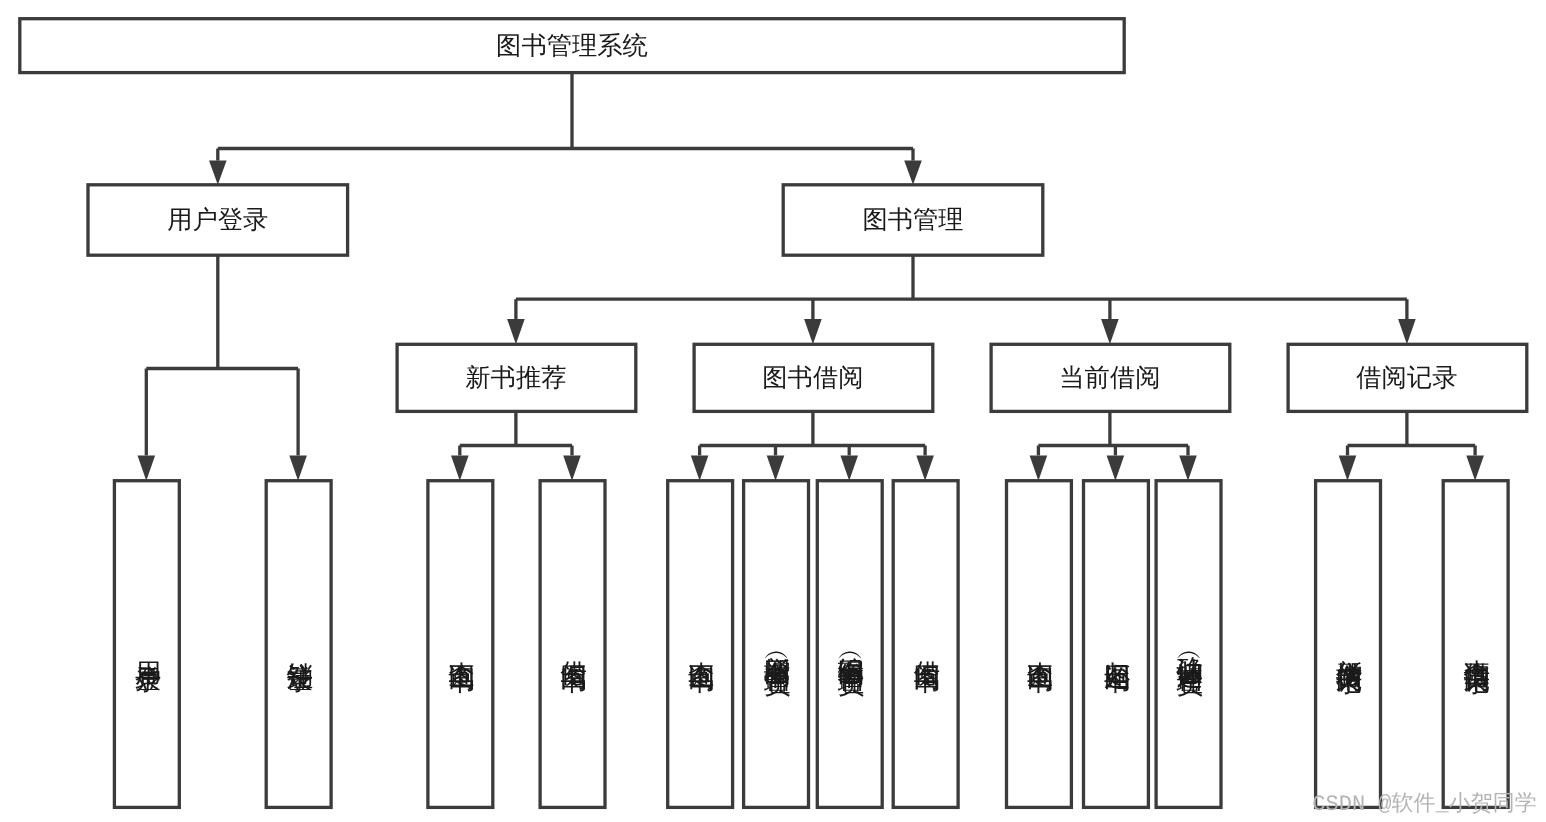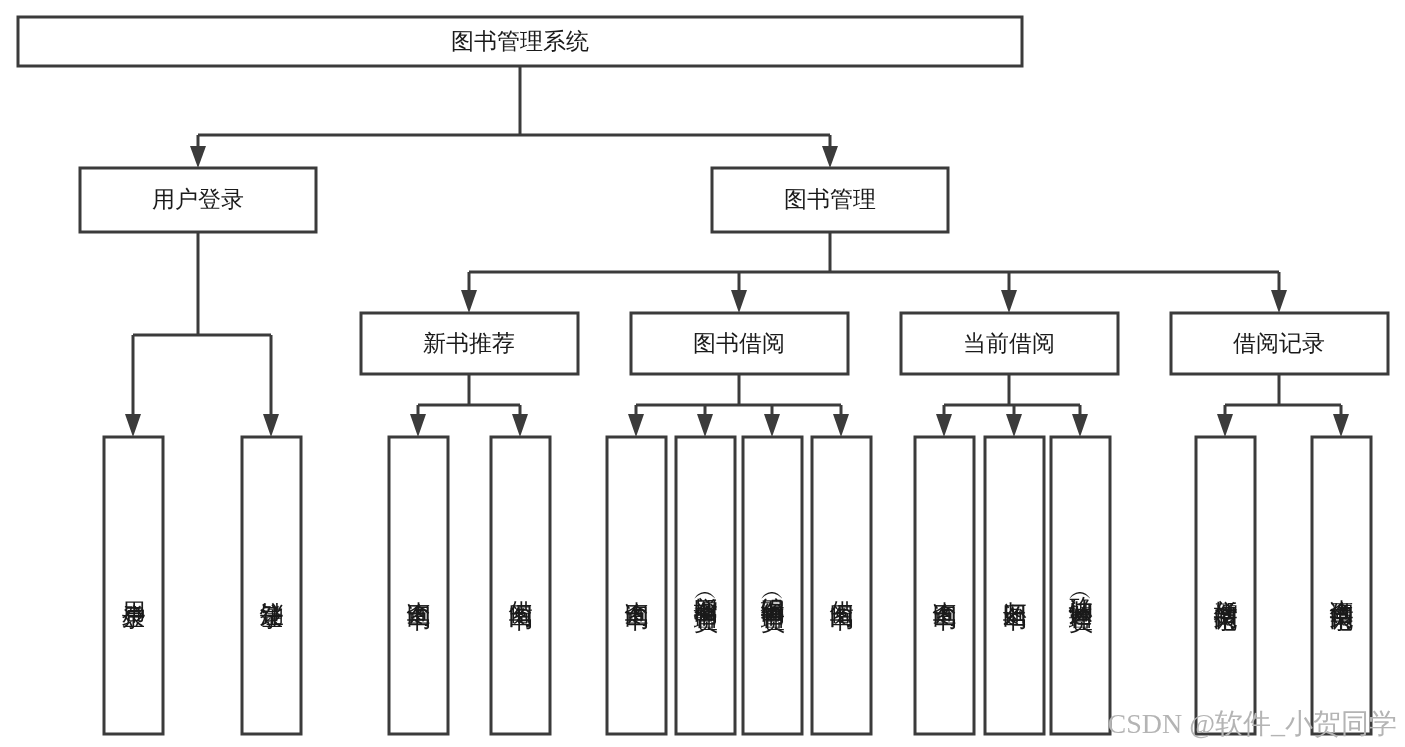--- a/index.html
+++ b/index.html
@@ -64,22 +64,22 @@
     display: flex;
     align-items: center;
     justify-content: center;
     white-space: nowrap;
     pointer-events: none;
   }
   #watermark {
     position: absolute;
     right: 8px;
     bottom: 4px;
-    font-family: Liberation Serif, serif;
-    font-size: 28px;
+    font-family: Liberation Mono, monospace;
+    font-size: 20px;
     color: #b4b4b4;
     white-space: nowrap;
   }
 </style>
 </head>
 <body>
 
 <div id="page">
 
   <svg id="diagram" viewBox="0 0 1405 747">

